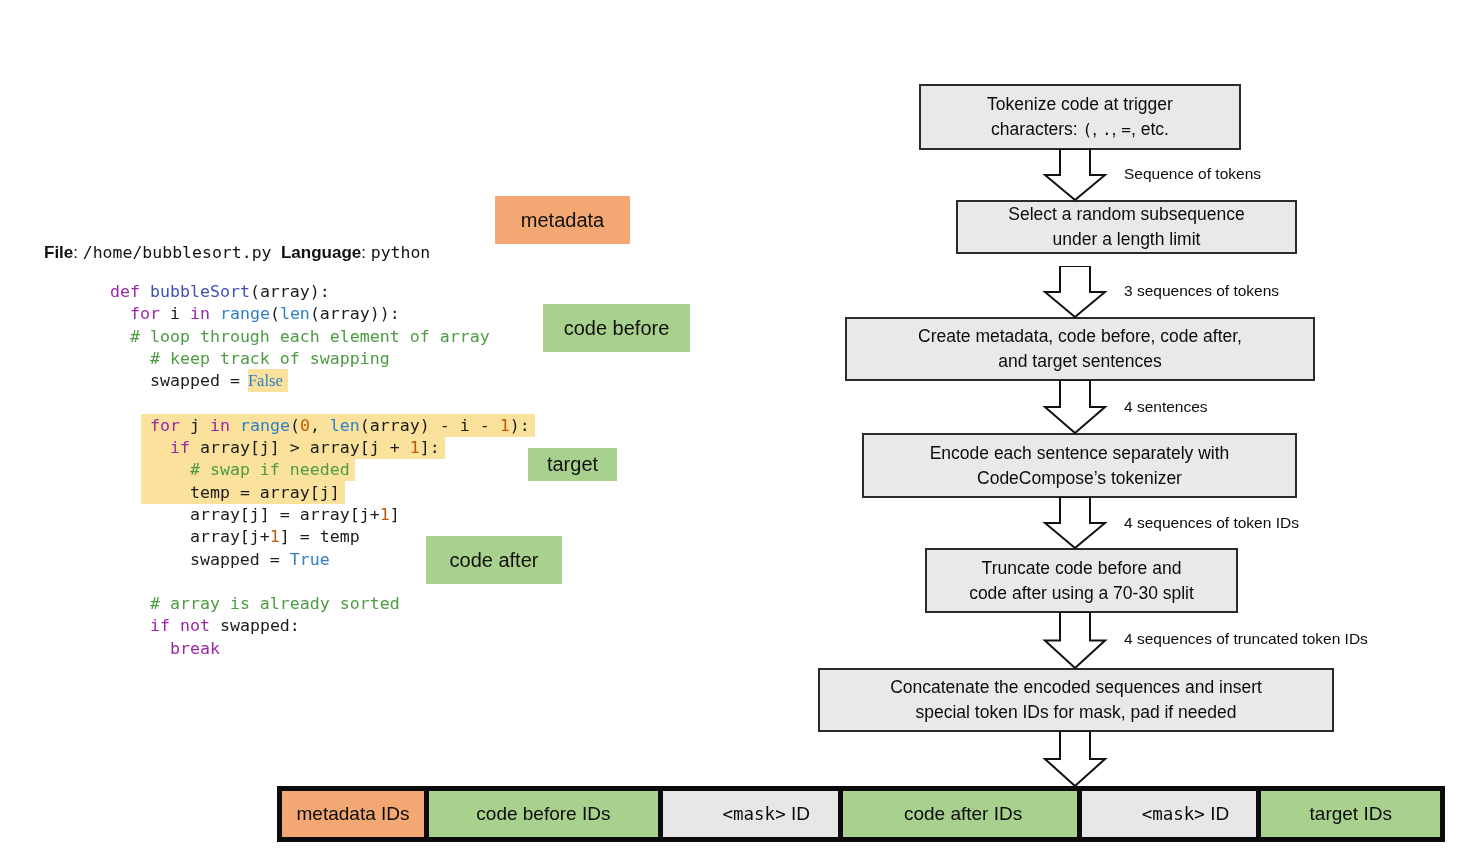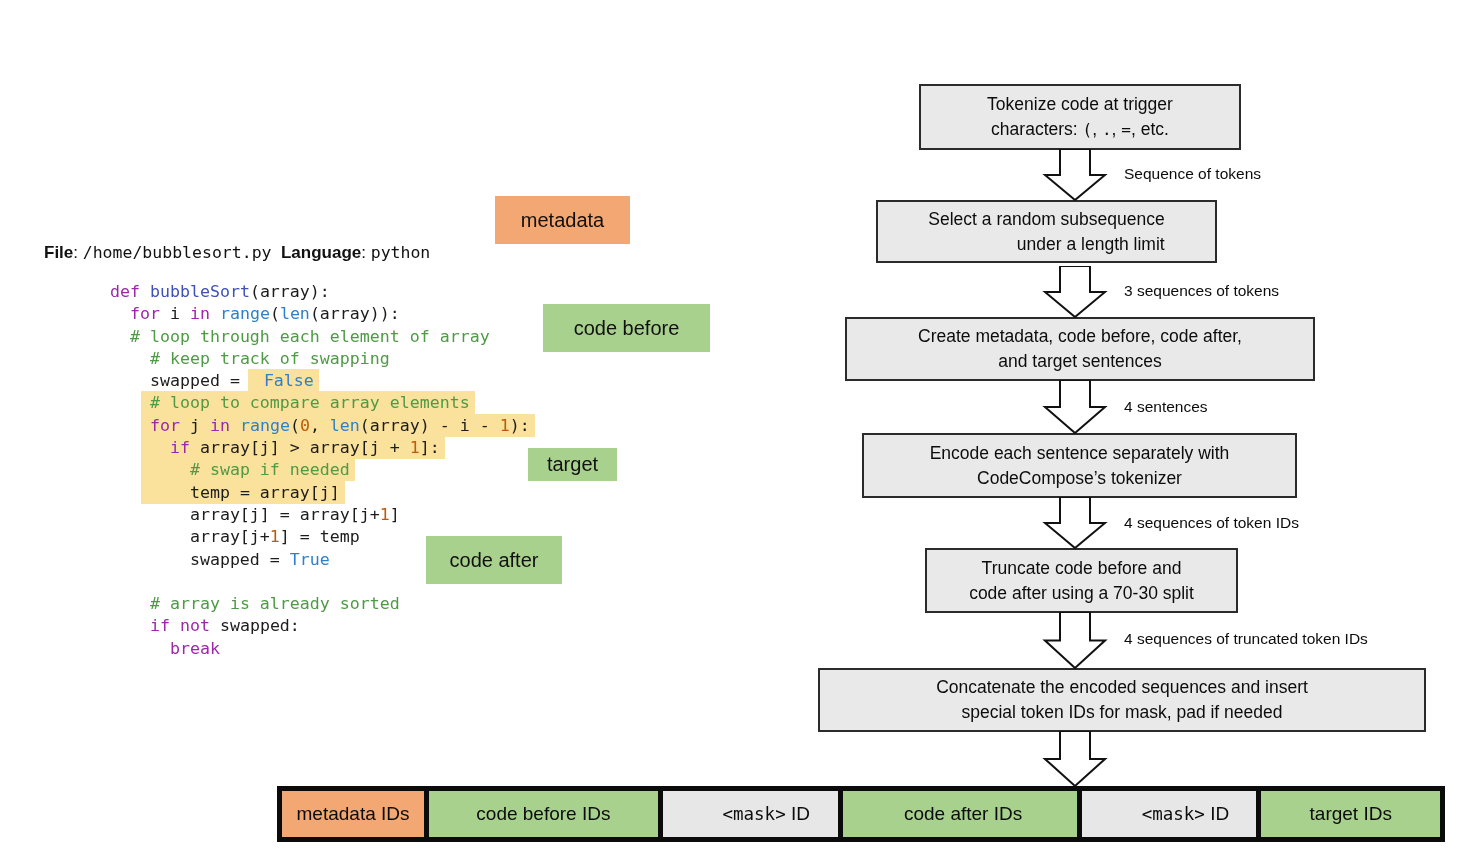--- a/index.html
+++ b/index.html
@@ -3,54 +3,54 @@
 <meta charset="utf-8">
 <style>
   html,body{margin:0;padding:0;background:#fff;}
   #canvas{position:relative;width:1459px;height:863px;background:#fff;overflow:hidden;
           font-family:"Liberation Sans",sans-serif;color:#111;}
 
   
   .tag{position:absolute;display:flex;align-items:center;justify-content:center;
        font-size:20px;color:#111;}
   #metadata-tag{left:495px;top:196px;width:135px;height:48px;background:var(--orange);}
-  #code-before-tag{left:543px;top:304px;width:167px;height:48px;background:var(--green);}
+  #code-before-tag{left:543px;top:304px;width:147px;height:48px;background:var(--green);}
   #target-tag{left:528px;top:448px;width:89px;height:33px;background:var(--green);}
   #code-after-tag{left:426px;top:536px;width:136px;height:48px;background:var(--green);}
 
   #file-line{position:absolute;left:30px;top:243px;font-size:17px;color:#111;white-space:pre;margin-left:14px;}
   #file-line .tk-m{font-size:16.5px;}
 
   #code{position:absolute;left:110px;top:281px;font-family:"DejaVu Sans Mono",monospace;
         font-size:16.6px;line-height:22.3px;color:var(--code-text);}
   .code-line{white-space:pre;height:22.3px;}
   .tk-kw{color:var(--kw);}
   .tk-fn{color:var(--fn);}
   .tk-bi{color:var(--builtin);}
   .tk-cm{color:var(--comment);}
   .tk-nm{color:var(--number);}
   .tk-pl{color:var(--code-text);}
   .hl{background:var(--yellow);padding:2px 5px 2px 9px;margin-left:-9px;}
-  .hl-tight{padding-left:16px;margin-left:-2px;}
+  .hl-tight{padding-left:0;margin-left:-2px;font-family:Liberation Serif, serif;}
 
   
   .tk-b{font-weight:bold;}
   .tk-m{font-family:"DejaVu Sans Mono",monospace;}
 
   
   .fbox{position:absolute;background:var(--box-gray);border:2px solid #2b2b2b;
         display:flex;align-items:center;justify-content:center;text-align:center;
         font-size:17.5px;line-height:25px;color:#0c0c0c;box-sizing:border-box;}
   .fbox .tk-m{font-size:16px;}
   #b1{left:919px;top:84px;width:322px;height:66px;}
-  #b2{left:876px;top:200px;width:341px;height:63px;text-align:right;}
+  #b2{left:956px;top:200px;width:341px;height:54px;}
   #b3{left:845px;top:317px;width:470px;height:64px;}
   #b4{left:862px;top:433px;width:435px;height:65px;}
   #b5{left:925px;top:548px;width:313px;height:65px;}
-  #b6{left:818px;top:668px;width:608px;height:64px;}
+  #b6{left:818px;top:668px;width:516px;height:64px;}
 
   .arrow{position:absolute;width:66px;}
   .arrow svg{display:block;width:100%;height:100%;}
   #a1{left:1042px;top:149px;height:52px;}
   #a2{left:1042px;top:266px;height:52px;}
   #a3{left:1042px;top:380px;height:54px;}
   #a4{left:1042px;top:497px;height:52px;}
   #a5{left:1042px;top:612px;height:57px;}
   #a6{left:1042px;top:731px;height:56px;}
 
@@ -82,21 +82,21 @@
   <div class="tag" id="metadata-tag">metadata</div>
 
   <div id="file-line"><span class="tk-b">File</span><span class="tk-s">: </span><span class="tk-m">/home/bubblesort.py</span><span class="tk-s">  </span><span class="tk-b">Language</span><span class="tk-s">: </span><span class="tk-m">python</span></div>
 
   <div id="code">
       <div class="code-line"><span class="tk-kw">def</span><span class="tk-pl"> </span><span class="tk-fn">bubbleSort</span><span class="tk-pl">(array):</span></div>
       <div class="code-line"><span class="tk-pl">  </span><span class="tk-kw">for</span><span class="tk-pl"> i </span><span class="tk-kw">in</span><span class="tk-pl"> </span><span class="tk-bi">range</span><span class="tk-pl">(</span><span class="tk-bi">len</span><span class="tk-pl">(array)):</span></div>
       <div class="code-line"><span class="tk-pl">  </span><span class="tk-cm"># loop through each element of array</span></div>
       <div class="code-line"><span class="tk-pl">    </span><span class="tk-cm"># keep track of swapping</span></div>
       <div class="code-line"><span class="tk-pl">    swapped = </span><span class="hl hl-tight"><span class="tk-bi">False</span></span></div>
-      <div class="code-line"><span class="tk-pl">    </span><span class="hl"><span class="tk-cm"># loop to compare array elements</span></span></div>
+      <div class="code-line"><span class="tk-pl">    </span></div>
       <div class="code-line"><span class="tk-pl">    </span><span class="hl"><span class="tk-kw">for</span><span class="tk-pl"> j </span><span class="tk-kw">in</span><span class="tk-pl"> </span><span class="tk-bi">range</span><span class="tk-pl">(</span><span class="tk-nm">0</span><span class="tk-pl">, </span><span class="tk-bi">len</span><span class="tk-pl">(array) - i - </span><span class="tk-nm">1</span><span class="tk-pl">):</span></span></div>
       <div class="code-line"><span class="tk-pl">    </span><span class="hl"><span class="tk-pl">  </span><span class="tk-kw">if</span><span class="tk-pl"> array[j] &gt; array[j + </span><span class="tk-nm">1</span><span class="tk-pl">]:</span></span></div>
       <div class="code-line"><span class="tk-pl">    </span><span class="hl"><span class="tk-pl">    </span><span class="tk-cm"># swap if needed</span></span></div>
       <div class="code-line"><span class="tk-pl">    </span><span class="hl"><span class="tk-pl">    temp = array[j]</span></span></div>
       <div class="code-line"><span class="tk-pl">        array[j] = array[j+</span><span class="tk-nm">1</span><span class="tk-pl">]</span></div>
       <div class="code-line"><span class="tk-pl">        array[j+</span><span class="tk-nm">1</span><span class="tk-pl">] = temp</span></div>
       <div class="code-line"><span class="tk-pl">        swapped = </span><span class="tk-bi">True</span></div>
       <div class="code-line">&nbsp;</div>
       <div class="code-line"><span class="tk-pl">    </span><span class="tk-cm"># array is already sorted</span></div>
       <div class="code-line"><span class="tk-pl">    </span><span class="tk-kw">if</span><span class="tk-pl"> </span><span class="tk-kw">not</span><span class="tk-pl"> swapped:</span></div>

